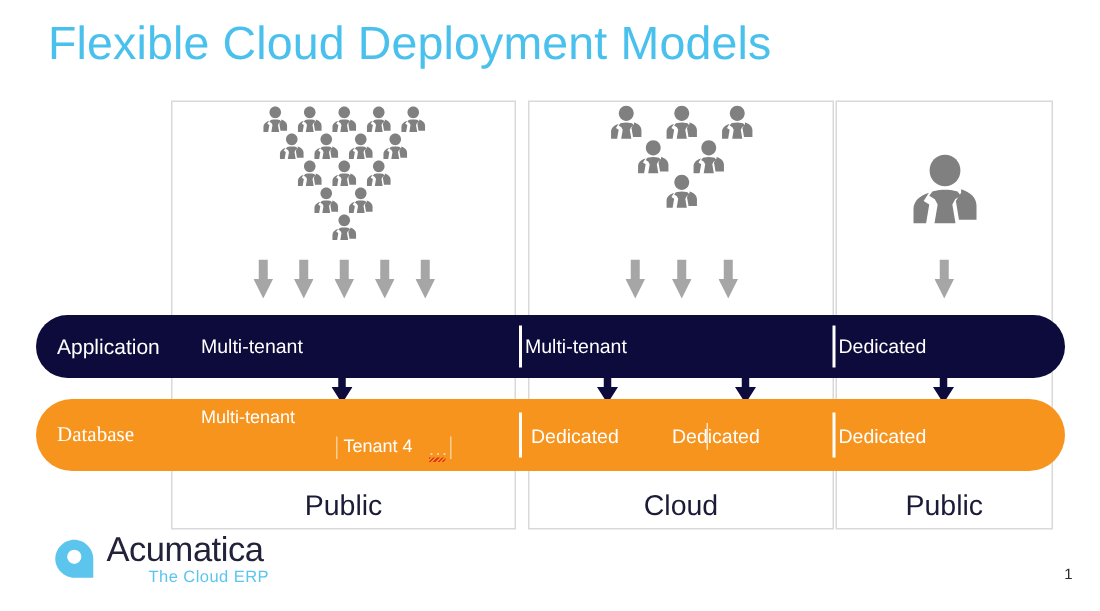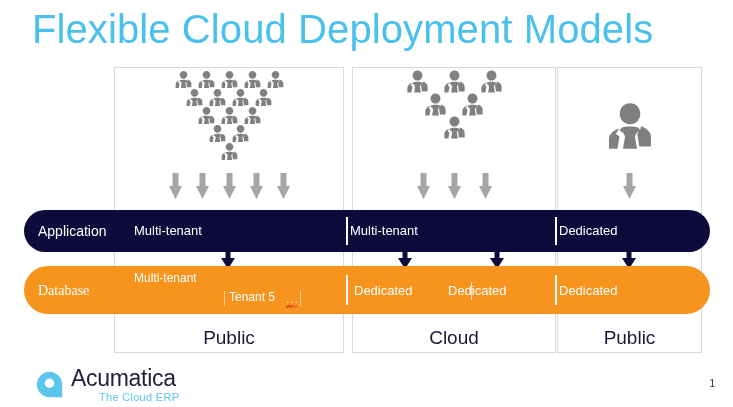--- a/index.html
+++ b/index.html
@@ -14,21 +14,21 @@
     overflow: hidden;
     font-family: "Liberation Sans", sans-serif;
     -webkit-font-smoothing: antialiased;
   }
 
   
   #slide-title {
     position: absolute;
     left: 32px;
     top: 10px;
-    font-size: 40px;
+    font-size: 31px;
     line-height: 38px;
     color: #4AC1EC;
     letter-spacing: 0.1px;
     white-space: nowrap;
   }
 
   
   .panel {
     position: absolute;
     top: 67px;
@@ -173,21 +173,21 @@
     font-size: 19px;
   }
   #label-public  { left: 114px; width: 230px; }
   #label-hybrid  { left: 352px; width: 204px; }
   #label-private { left: 557px; width: 145px; }
 
   
   #logo {
     position: absolute;
     left: 36px;
-    top: 366px;
+    top: 354px;
     display: flex;
     align-items: center;
   }
   #logo-mark { width: 27px; height: 27px; display: block; }
   #logo-text-wrap {
     margin-left: 8px;
     display: flex;
     flex-direction: column;
     align-items: flex-start;
   }
@@ -439,21 +439,21 @@
 
 <div id="database-bar">
   <div class="row-label">Database</div>
 
   <div class="bar-divider bar-divider-tall" style="left:322px;"></div>
   <div class="bar-divider bar-divider-tall" style="left:531px;"></div>
 
   <div class="bar-cell small" style="left:110px; width:210px; top:5px;">Multi-tenant</div>
 
   <div class="tenant-divider" style="left:200px;"></div>
-  <div class="bar-cell small" style="left:205px; width:90px; top:24px;">Tenant 5</div>
+  <div class="bar-cell small" style="left:205px; width:90px; top:24px;">Tenant 4</div>
   <div class="tenant-divider" style="left:276px;"></div>
   <div class="bar-cell" style="left:262px; width:90px; top:25px;">
     <span class="spellcheck">...</span>
   </div>
 
   <div class="bar-cell" style="left:330px; width:115px; top:17px;">Dedicated</div>
   <div class="tenant-divider" style="left:447px; top:16px; height:18px; background:#FDE0BD;"></div>
   <div class="bar-cell" style="left:424px; width:115px; top:17px;">Dedicated</div>
 
   <div class="bar-cell" style="left:535px; width:145px; top:17px;">Dedicated</div>

